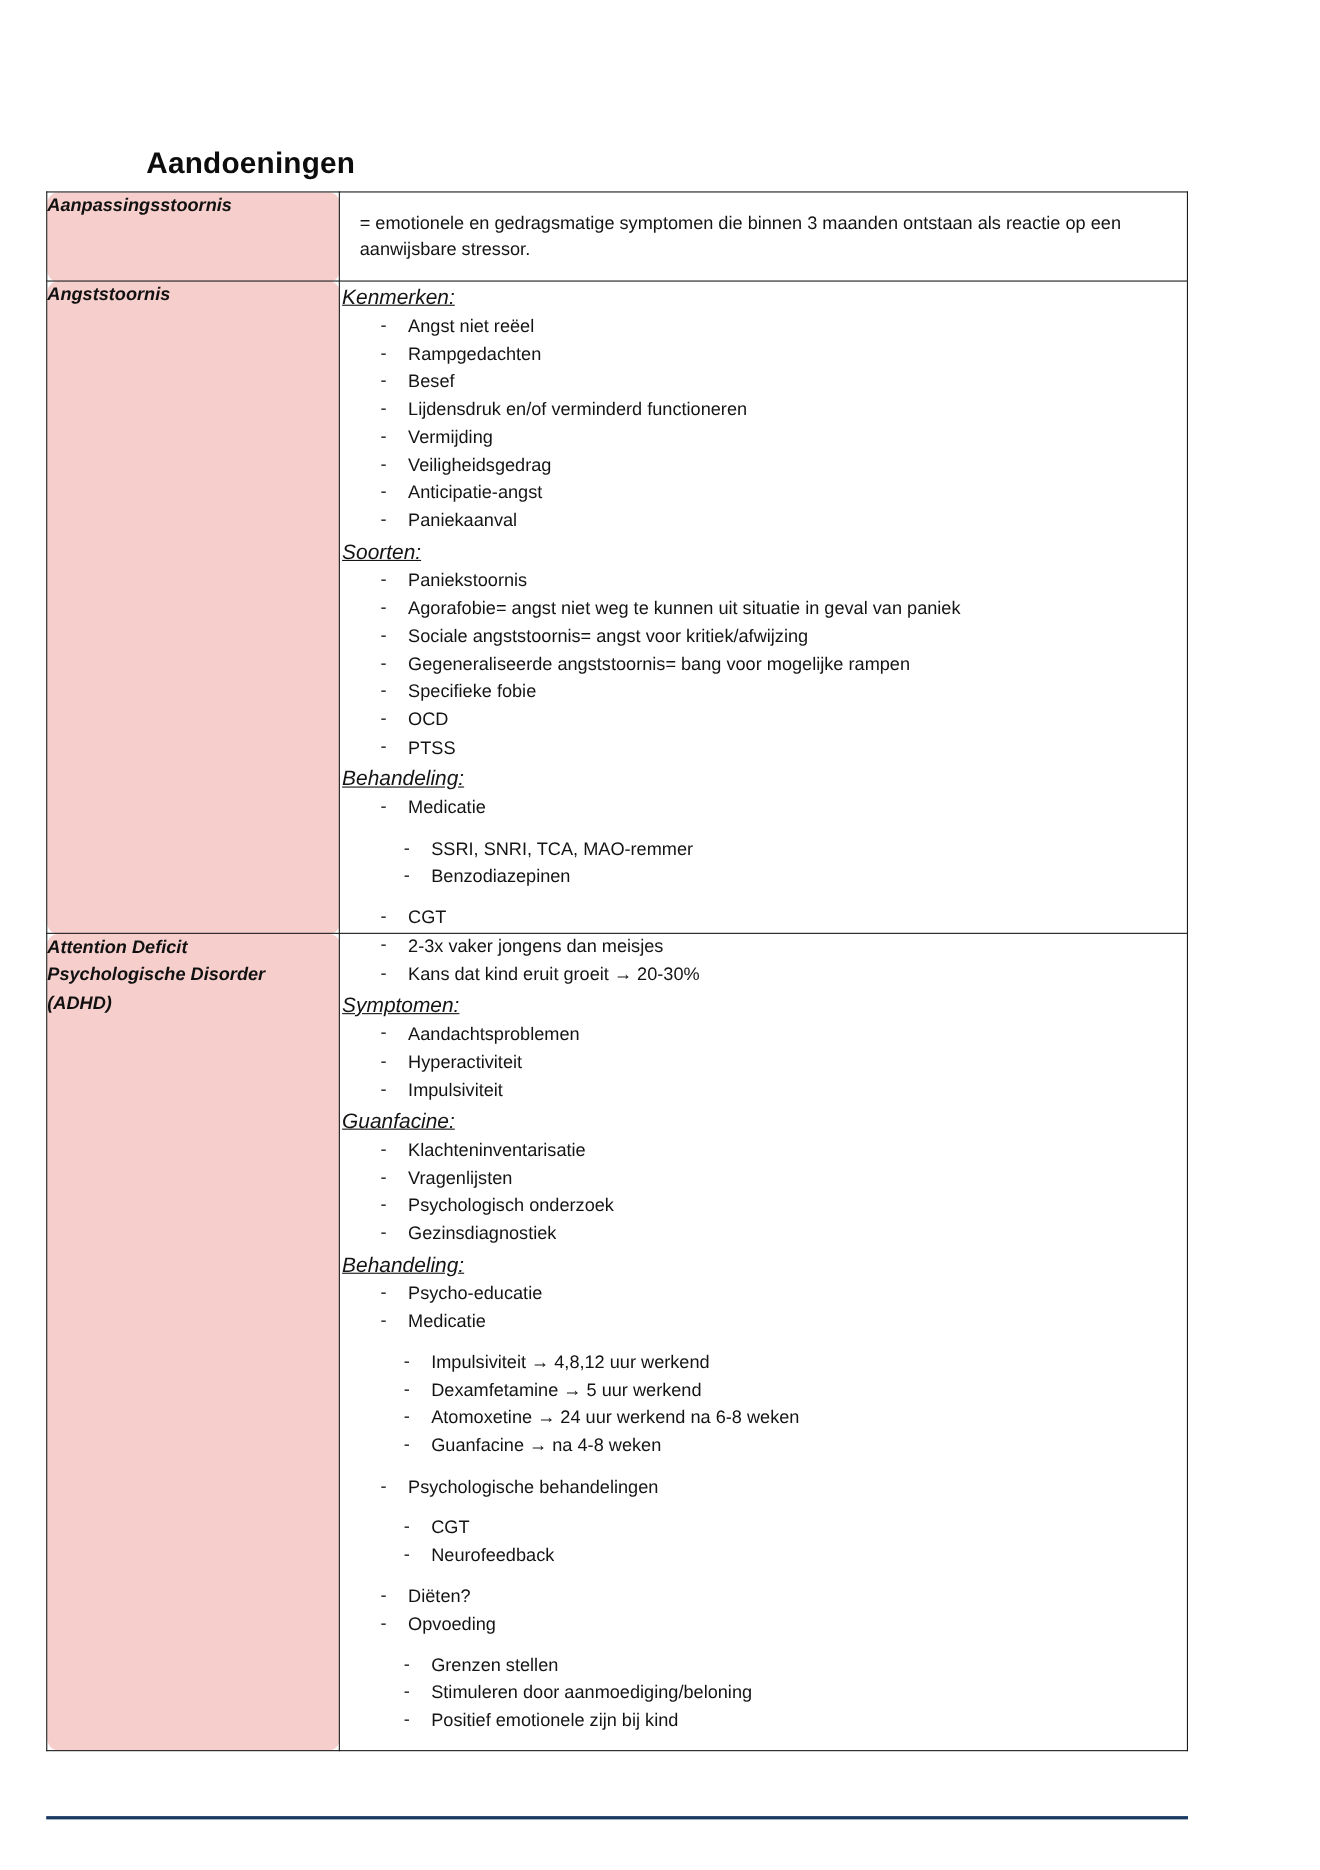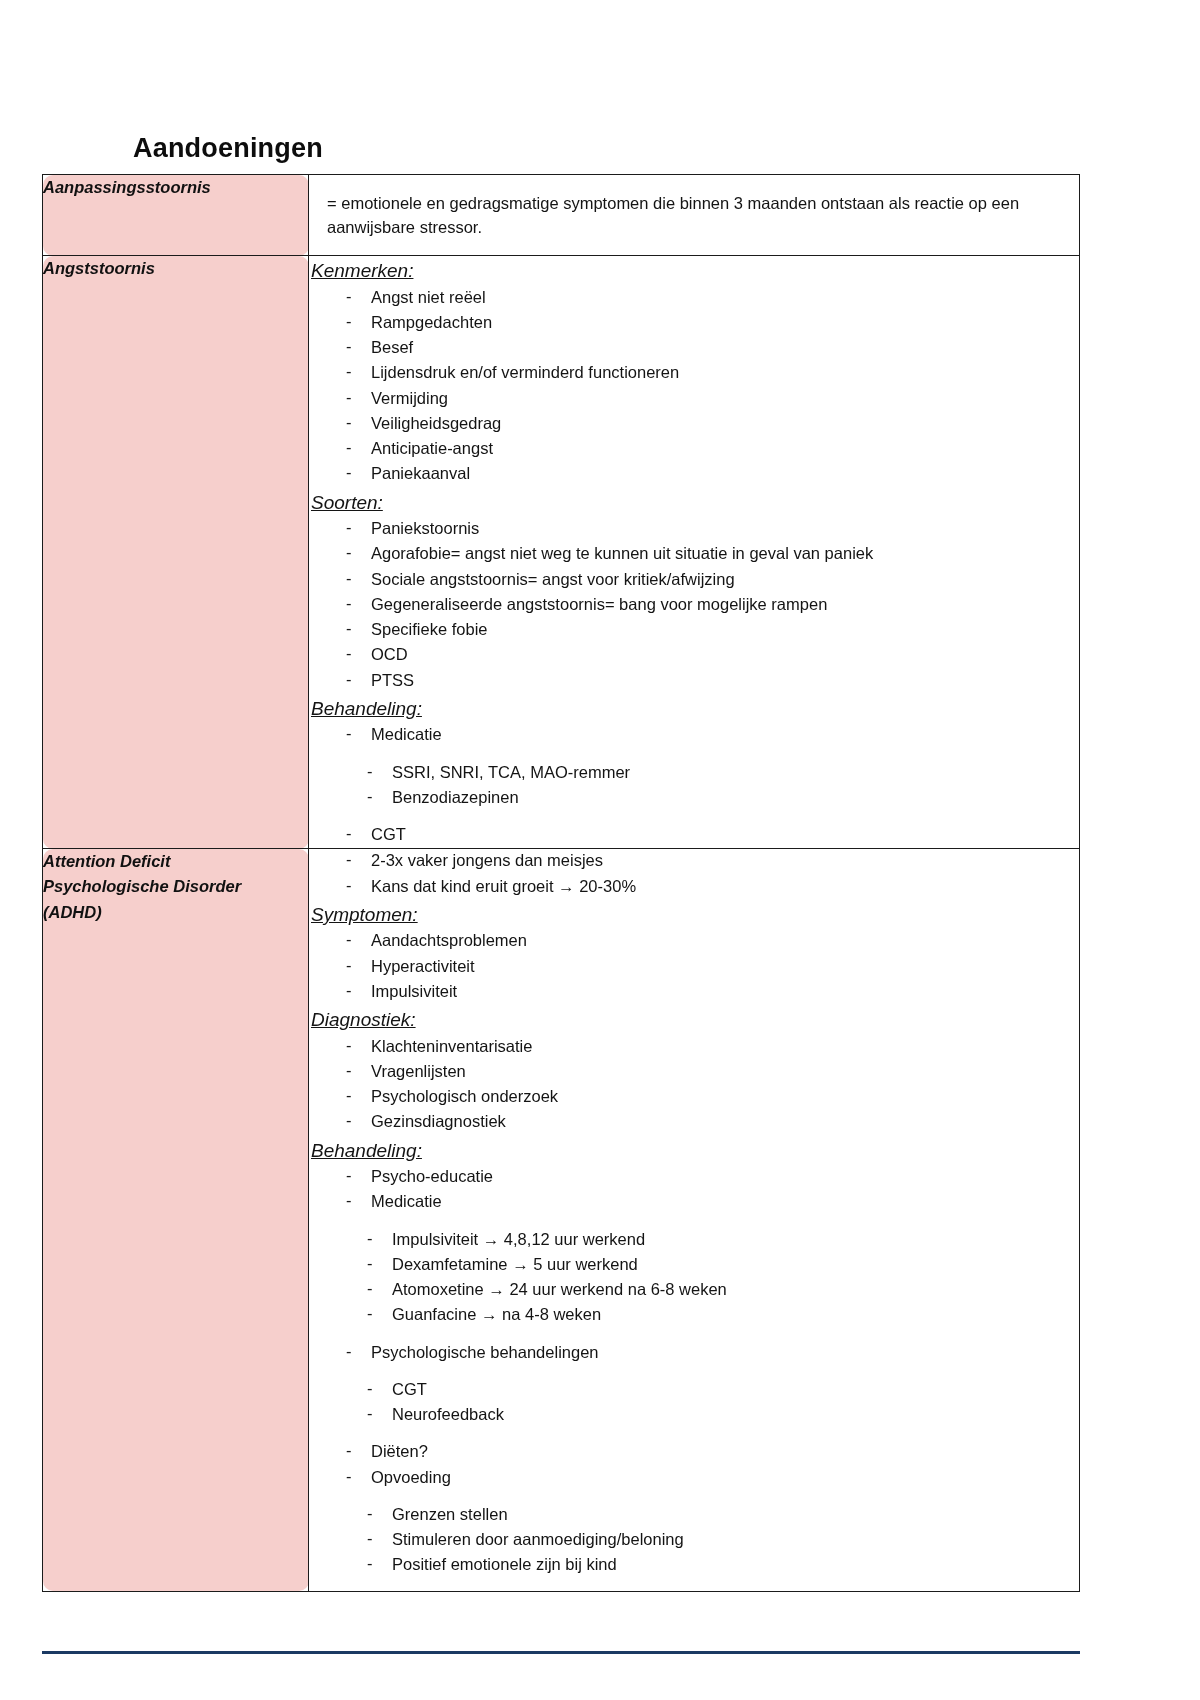--- a/index.html
+++ b/index.html
@@ -208,21 +208,21 @@
             <li>Kans dat kind eruit groeit → 20-30%</li>
           </ul>
 
           <span class="subhead">Symptomen:</span>
           <ul class="lvl1">
             <li>Aandachtsproblemen</li>
             <li>Hyperactiviteit</li>
             <li>Impulsiviteit</li>
           </ul>
 
-          <span class="subhead">Diagnostiek:</span>
+          <span class="subhead">Guanfacine:</span>
           <ul class="lvl1">
             <li>Klachteninventarisatie</li>
             <li>Vragenlijsten</li>
             <li>Psychologisch onderzoek</li>
             <li>Gezinsdiagnostiek</li>
           </ul>
 
           <span class="subhead">Behandeling:</span>
           <ul class="lvl1">
             <li>Psycho-educatie</li>

